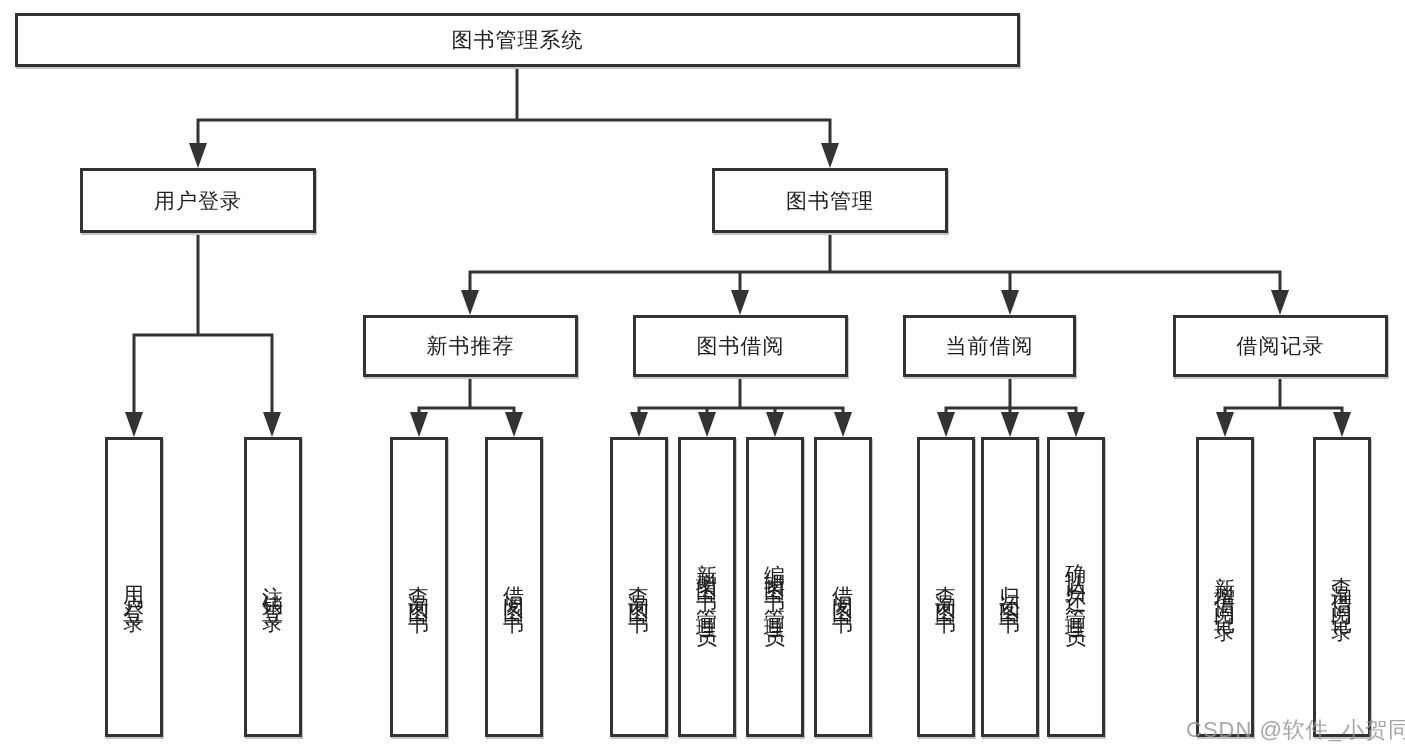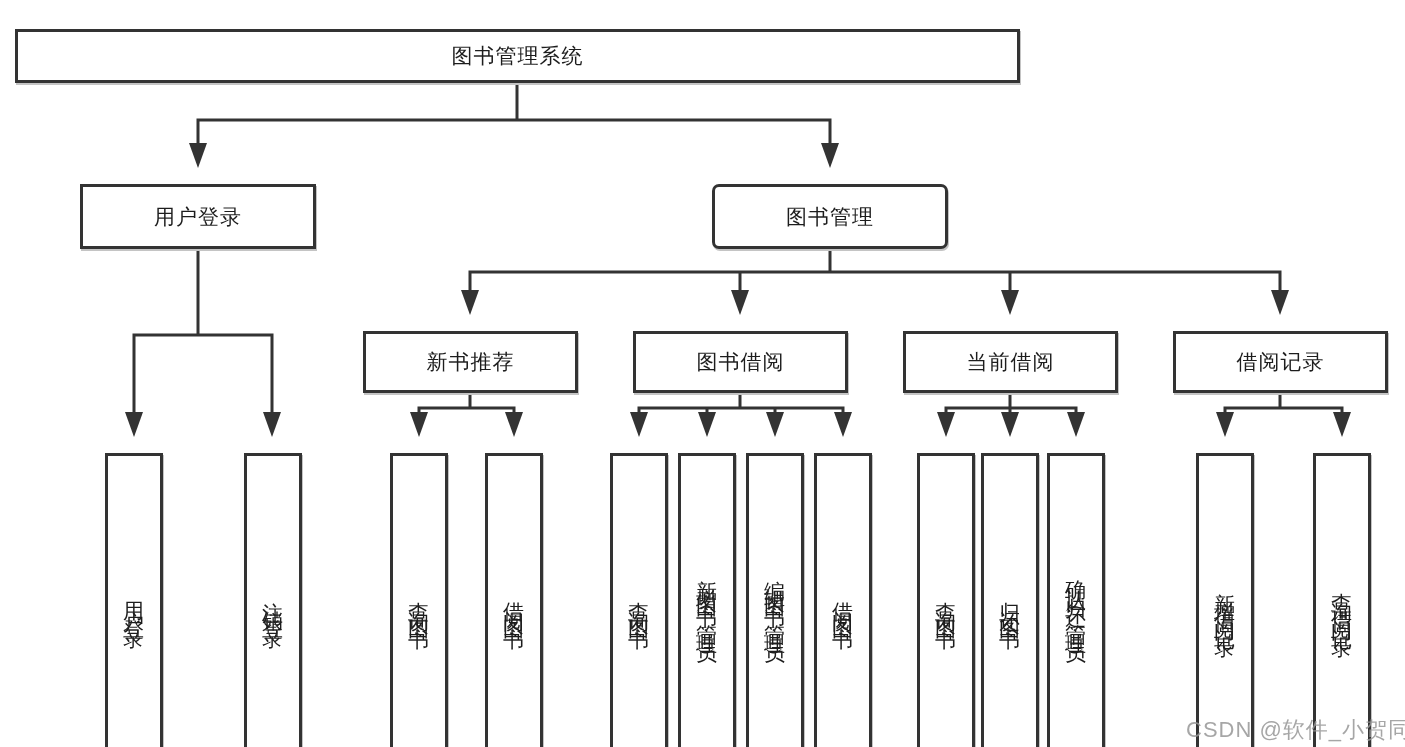--- a/index.html
+++ b/index.html
@@ -28,21 +28,20 @@
     background: #ffffff;
     color: #1d1d1d;
     display: flex;
     align-items: center;
     justify-content: center;
     font-size: 21px;
     letter-spacing: 1px;
     box-shadow: 1px 2px 0 #c4c4c4;
     z-index: 2;
     text-align: center;
-    margin-top: 16px;
   }
   .leaf {
     writing-mode: vertical-lr;
     text-orientation: mixed;
     letter-spacing: 9px;
     line-height: 1;
     font-size: 21px;
   }
   .watermark {
     position: absolute;
@@ -108,25 +107,25 @@
       <polygon points="1001,412 1019,412 1010,437"></polygon>
       <polygon points="1067,412 1085,412 1076,437"></polygon>
       <polygon points="1216,412 1234,412 1225,437"></polygon>
       <polygon points="1333,412 1351,412 1342,437"></polygon>
     </g>
   </svg>
 
   <div class="node" style="left:15px; top:13px; width:1005px; height:54px;">图书管理系统</div>
 
   <div class="node" style="left:80px; top:168px; width:236px; height:65px;">用户登录</div>
-  <div class="node" style="left:712px; top:168px; width:236px; height:65px;border-radius:7px;">图书管理</div>
+  <div class="node" style="left:712px; top:168px; width:236px; height:65px;">图书管理</div>
 
   <div class="node" style="left:633px; top:315px; width:215px; height:62px;">图书借阅</div>
   <div class="node" style="left:363px; top:315px; width:215px; height:62px;">新书推荐</div>
-  <div class="node" style="left:903px; top:315px; width:215px; height:62px;font-family:Liberation Serif, serif;">当前借阅</div>
+  <div class="node" style="left:903px; top:315px; width:173px; height:62px;font-family:Liberation Serif, serif;">当前借阅</div>
   <div class="node" style="left:1173px; top:315px; width:215px; height:62px;text-align:right;">借阅记录</div>
 
   <div class="node leaf" style="left:105px; top:437px; width:58px; height:300px;">用户登录</div>
   <div class="node leaf" style="left:244px; top:437px; width:58px; height:300px;">注销登录</div>
 
   <div class="node leaf" style="left:390px; top:437px; width:58px; height:300px;">查询图书</div>
   <div class="node leaf" style="left:485px; top:437px; width:58px; height:300px;">借阅图书</div>
 
   <div class="node leaf" style="left:610px; top:437px; width:58px; height:300px;">查询图书</div>
   <div class="node leaf" style="left:678px; top:437px; width:58px; height:300px;">新增图书（管理员）</div>

